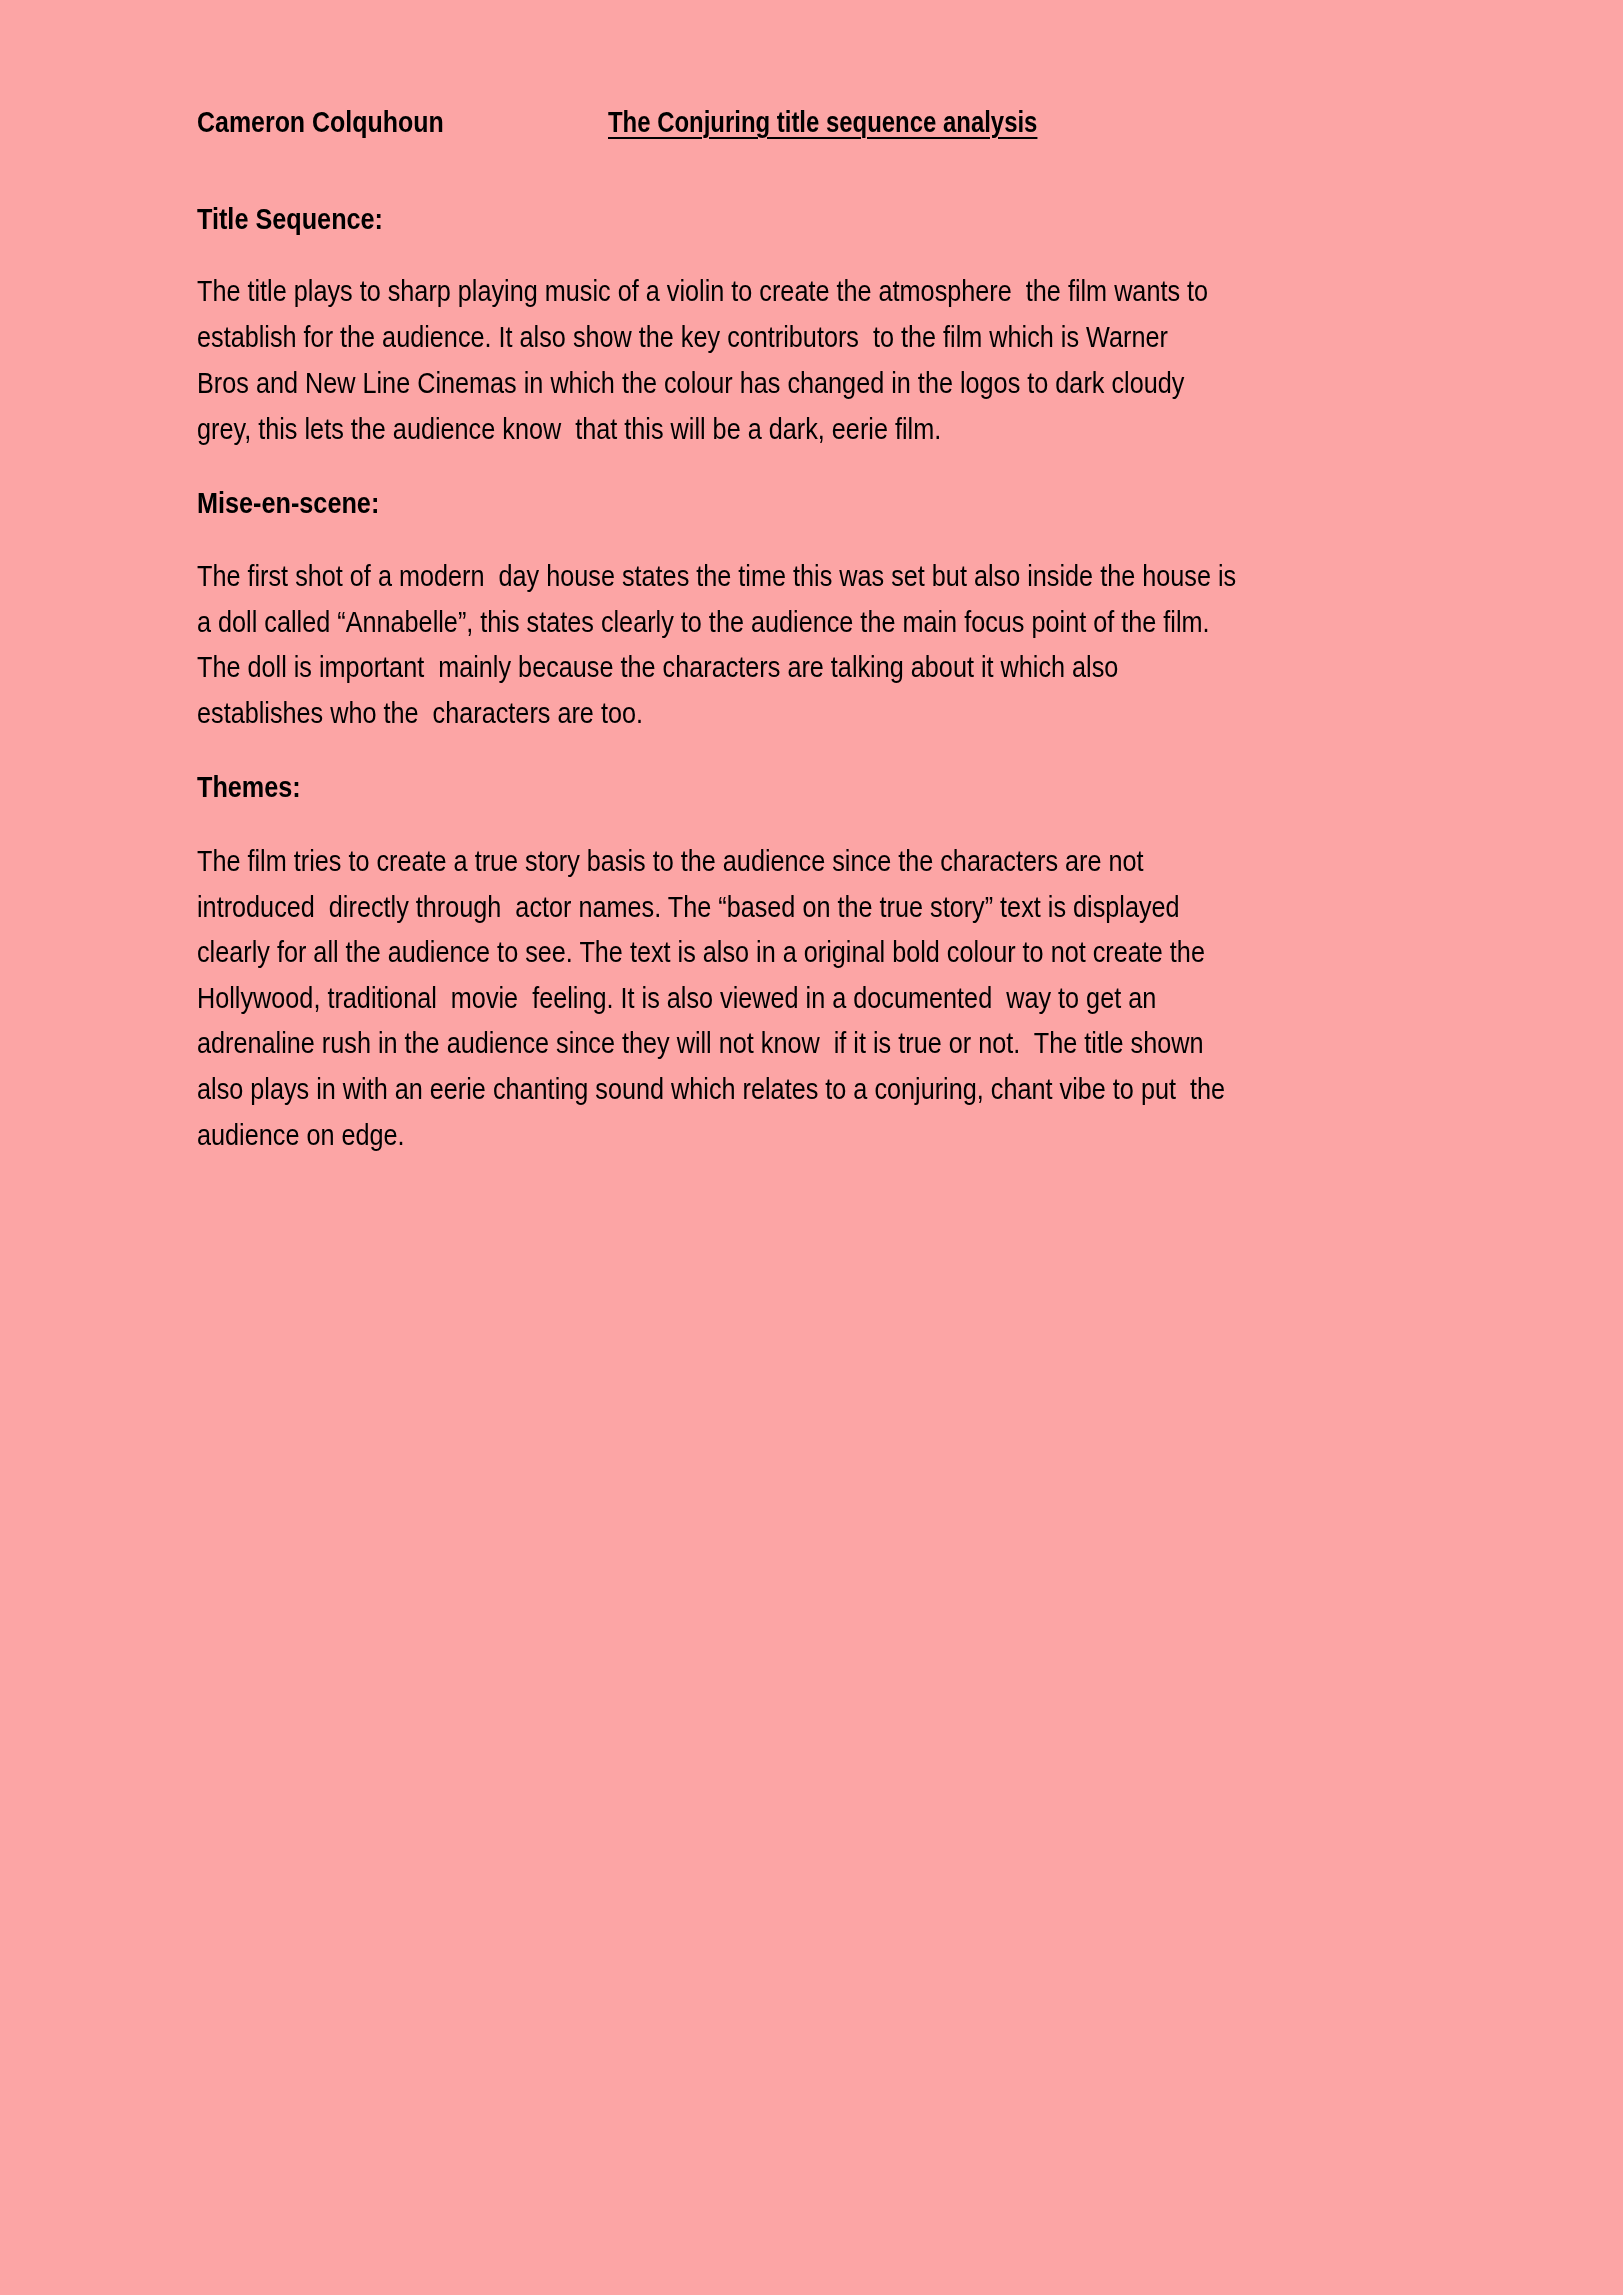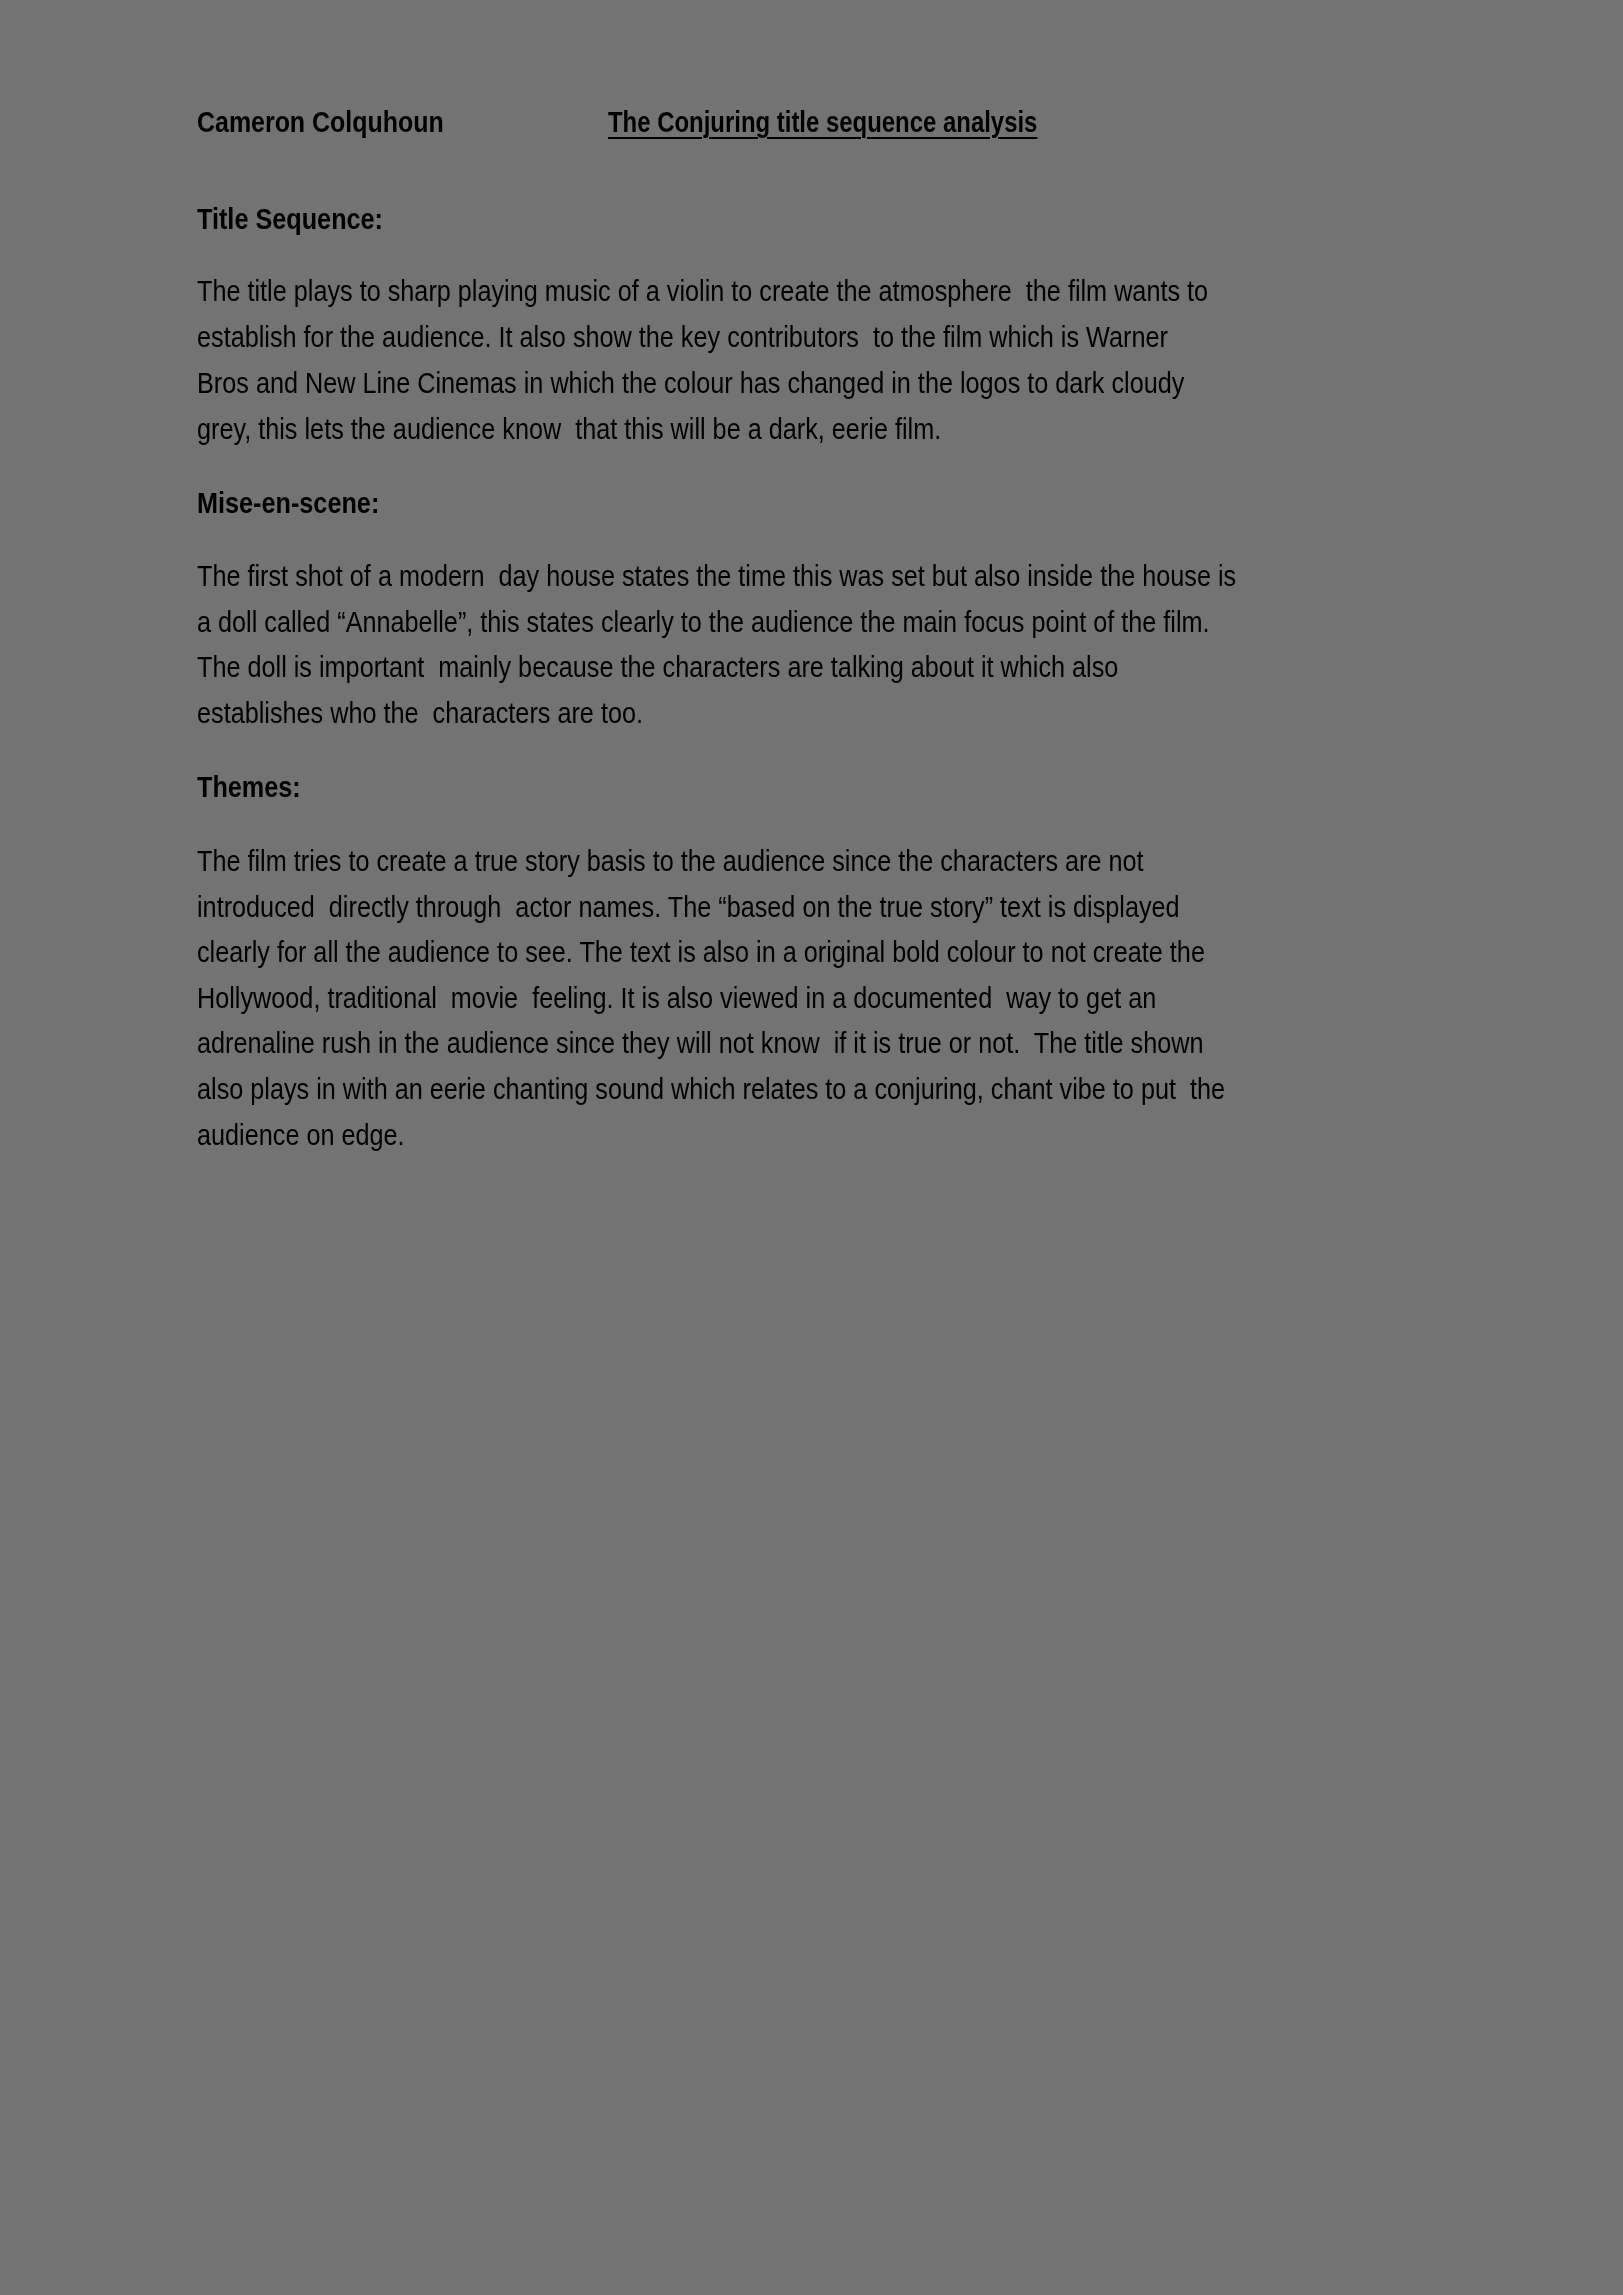--- a/index.html
+++ b/index.html
@@ -13,21 +13,21 @@
       position: relative;
       overflow: hidden;
       color: #000000;
       font-family: "Liberation Sans", "DejaVu Sans", sans-serif;
     }
     .page {
       position: absolute;
       left: 0; top: 0;
       width: 1623px;
       height: 2295px;
-      background: #737373;
+      background: #fca5a5;
     }
     .line {
       position: absolute;
       left: 197px;
       white-space: pre;
       font-size: 29px;
       line-height: 35px;
       height: 35px;
       transform-origin: 0 0;
       transform: scaleX(0.87);

